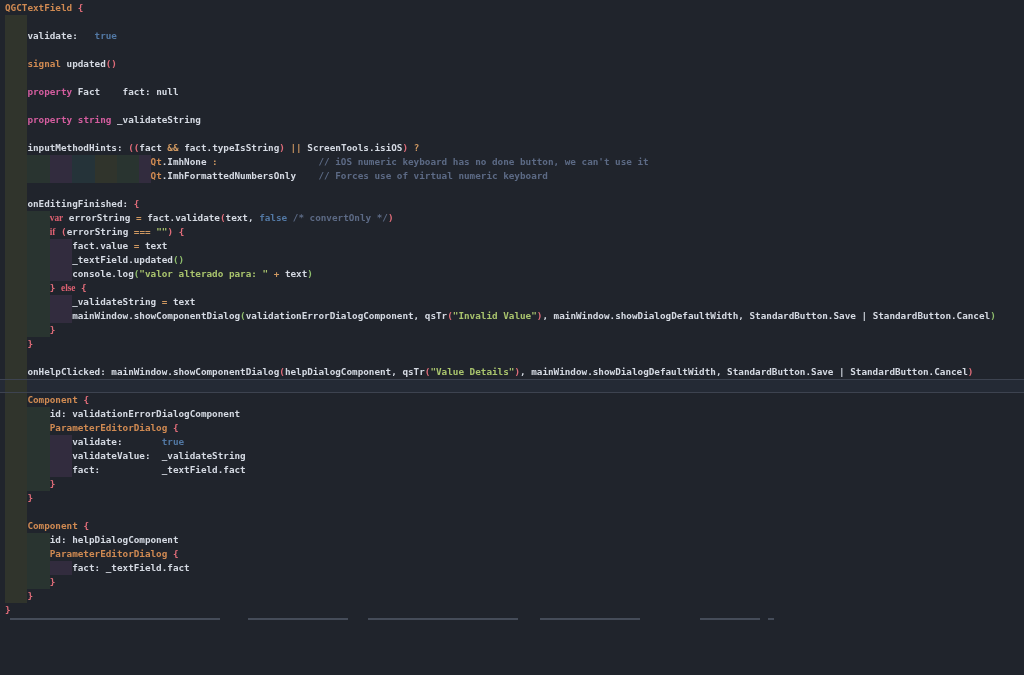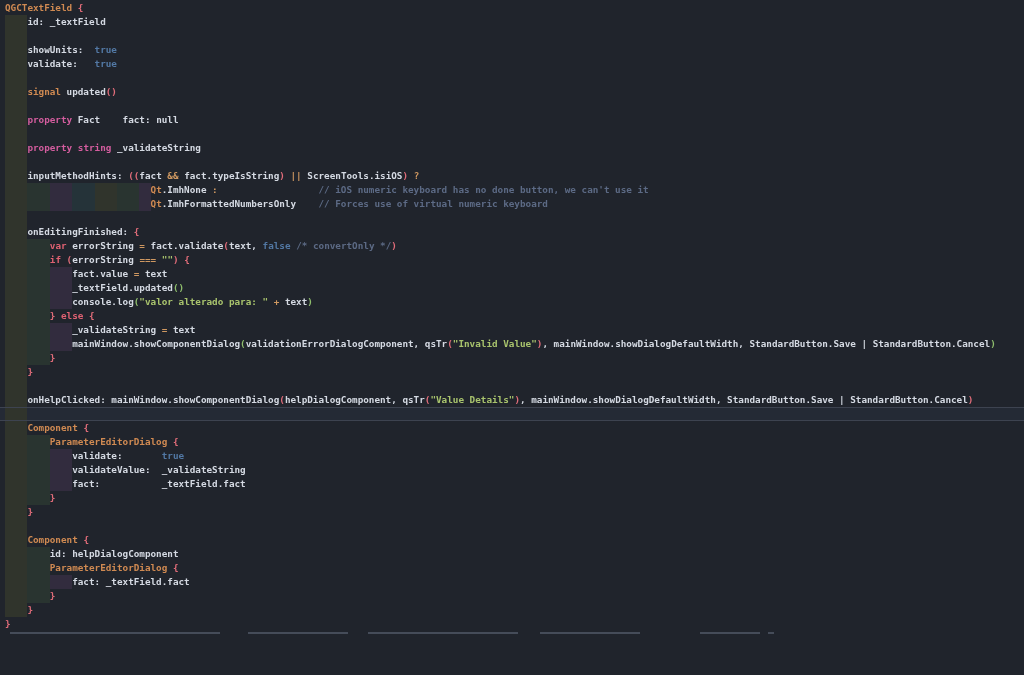--- a/index.html
+++ b/index.html
@@ -24,39 +24,37 @@
   .ind{position:absolute;top:0;bottom:0;z-index:0;}
   .cursor-line{
     background:var(--cursor-bg);
     border-top:1px solid var(--cursor-border);
     border-bottom:1px solid var(--cursor-border);
     height:12px;line-height:12px;
   }
   .plain{color:var(--plain);}
   .type{color:var(--type);}
   .kwpink{color:var(--kwpink);}
-  .kwred{color:var(--kwred);}
+  .kwred{color:var(--kwred);font-family:Liberation Serif, serif;}
   .brace{color:var(--brace);}
   .pgreen{color:var(--pgreen);}
   .op{color:var(--op);}
   .str{color:var(--str);}
   .bool{color:var(--bool);}
   .comment{color:var(--comment);}
   .clip-line{position:relative;height:3px;overflow:hidden;}
   .clip-line i{position:absolute;top:1px;height:2px;background:var(--sliver);display:block;}
 </style>
 </head>
 <body>
 
 <div class="editor">
   <div id="lines-host">
       <div class="line"><span class="code"><span class="type">QGCTextField</span><span class="plain"> </span><span class="brace">{</span></span></div>
-      <div class="line"><span class="ind" style="left: calc(0ch + 5px); width: 4ch; background: rgb(48, 52, 44);"></span><span class="code"><span class="plain">    id: _textField</span></span></div>
       <div class="line"><span class="ind" style="left: calc(0ch + 5px); width: 4ch; background: rgb(48, 52, 44);"></span><span class="code"></span></div>
-      <div class="line"><span class="ind" style="left: calc(0ch + 5px); width: 4ch; background: rgb(48, 52, 44);"></span><span class="code"><span class="plain">    showUnits:  </span><span class="bool">true</span></span></div>
       <div class="line"><span class="ind" style="left: calc(0ch + 5px); width: 4ch; background: rgb(48, 52, 44);"></span><span class="code"><span class="plain">    validate:   </span><span class="bool">true</span></span></div>
       <div class="line"><span class="ind" style="left: calc(0ch + 5px); width: 4ch; background: rgb(48, 52, 44);"></span><span class="code"></span></div>
       <div class="line"><span class="ind" style="left: calc(0ch + 5px); width: 4ch; background: rgb(48, 52, 44);"></span><span class="code"><span class="type">    signal</span><span class="plain"> updated</span><span class="brace">()</span></span></div>
       <div class="line"><span class="ind" style="left: calc(0ch + 5px); width: 4ch; background: rgb(48, 52, 44);"></span><span class="code"></span></div>
       <div class="line"><span class="ind" style="left: calc(0ch + 5px); width: 4ch; background: rgb(48, 52, 44);"></span><span class="code"><span class="kwpink">    property</span><span class="plain"> Fact    fact: null</span></span></div>
       <div class="line"><span class="ind" style="left: calc(0ch + 5px); width: 4ch; background: rgb(48, 52, 44);"></span><span class="code"></span></div>
       <div class="line"><span class="ind" style="left: calc(0ch + 5px); width: 4ch; background: rgb(48, 52, 44);"></span><span class="code"><span class="kwpink">    property</span><span class="plain"> </span><span class="kwpink">string</span><span class="plain"> _validateString</span></span></div>
       <div class="line"><span class="ind" style="left: calc(0ch + 5px); width: 4ch; background: rgb(48, 52, 44);"></span><span class="code"></span></div>
       <div class="line"><span class="ind" style="left: calc(0ch + 5px); width: 4ch; background: rgb(48, 52, 44);"></span><span class="code"><span class="plain">    inputMethodHints: </span><span class="brace">((</span><span class="plain">fact </span><span class="op">&amp;&amp;</span><span class="plain"> fact.typeIsString</span><span class="brace">)</span><span class="plain"> </span><span class="op">||</span><span class="plain"> ScreenTools.isiOS</span><span class="brace">)</span><span class="plain"> </span><span class="op">?</span></span></div>
       <div class="line"><span class="ind" style="left: calc(0ch + 5px); width: 4ch; background: rgb(48, 52, 44);"></span><span class="ind" style="left: calc(4ch + 5px); width: 4ch; background: rgb(41, 52, 48);"></span><span class="ind" style="left: calc(8ch + 5px); width: 4ch; background: rgb(50, 44, 62);"></span><span class="ind" style="left: calc(12ch + 5px); width: 4ch; background: rgb(37, 51, 57);"></span><span class="ind" style="left: calc(16ch + 5px); width: 4ch; background: rgb(48, 52, 44);"></span><span class="ind" style="left: calc(20ch + 5px); width: 4ch; background: rgb(41, 52, 48);"></span><span class="ind" style="left: calc(24ch + 5px); width: 2ch; background: rgb(50, 44, 62);"></span><span class="code"><span class="plain">                          </span><span class="type">Qt</span><span class="plain">.ImhNone </span><span class="op">:</span><span class="plain">                  </span><span class="comment">// iOS numeric keyboard has no done button, we can't use it</span></span></div>
@@ -70,20 +68,21 @@
       <div class="line"><span class="ind" style="left: calc(0ch + 5px); width: 4ch; background: rgb(48, 52, 44);"></span><span class="ind" style="left: calc(4ch + 5px); width: 4ch; background: rgb(41, 52, 48);"></span><span class="ind" style="left: calc(8ch + 5px); width: 4ch; background: rgb(50, 44, 62);"></span><span class="code"><span class="plain">            console.log</span><span class="pgreen">(</span><span class="str">"valor alterado para: "</span><span class="plain"> </span><span class="op">+</span><span class="plain"> text</span><span class="pgreen">)</span></span></div>
       <div class="line"><span class="ind" style="left: calc(0ch + 5px); width: 4ch; background: rgb(48, 52, 44);"></span><span class="ind" style="left: calc(4ch + 5px); width: 4ch; background: rgb(41, 52, 48);"></span><span class="code"><span class="plain">        </span><span class="brace">}</span><span class="plain"> </span><span class="kwred">else</span><span class="plain"> </span><span class="brace">{</span></span></div>
       <div class="line"><span class="ind" style="left: calc(0ch + 5px); width: 4ch; background: rgb(48, 52, 44);"></span><span class="ind" style="left: calc(4ch + 5px); width: 4ch; background: rgb(41, 52, 48);"></span><span class="ind" style="left: calc(8ch + 5px); width: 4ch; background: rgb(50, 44, 62);"></span><span class="code"><span class="plain">            _validateString </span><span class="op">=</span><span class="plain"> text</span></span></div>
       <div class="line"><span class="ind" style="left: calc(0ch + 5px); width: 4ch; background: rgb(48, 52, 44);"></span><span class="ind" style="left: calc(4ch + 5px); width: 4ch; background: rgb(41, 52, 48);"></span><span class="ind" style="left: calc(8ch + 5px); width: 4ch; background: rgb(50, 44, 62);"></span><span class="code"><span class="plain">            mainWindow.showComponentDialog</span><span class="pgreen">(</span><span class="plain">validationErrorDialogComponent, qsTr</span><span class="brace">(</span><span class="str">"Invalid Value"</span><span class="brace">)</span><span class="plain">, mainWindow.showDialogDefaultWidth, StandardButton.Save | StandardButton.Cancel</span><span class="pgreen">)</span></span></div>
       <div class="line"><span class="ind" style="left: calc(0ch + 5px); width: 4ch; background: rgb(48, 52, 44);"></span><span class="ind" style="left: calc(4ch + 5px); width: 4ch; background: rgb(41, 52, 48);"></span><span class="code"><span class="plain">        </span><span class="brace">}</span></span></div>
       <div class="line"><span class="ind" style="left: calc(0ch + 5px); width: 4ch; background: rgb(48, 52, 44);"></span><span class="code"><span class="plain">    </span><span class="brace">}</span></span></div>
       <div class="line"><span class="ind" style="left: calc(0ch + 5px); width: 4ch; background: rgb(48, 52, 44);"></span><span class="code"></span></div>
       <div class="line"><span class="ind" style="left: calc(0ch + 5px); width: 4ch; background: rgb(48, 52, 44);"></span><span class="code"><span class="plain">    onHelpClicked: mainWindow.showComponentDialog</span><span class="brace">(</span><span class="plain">helpDialogComponent, qsTr</span><span class="brace">(</span><span class="str">"Value Details"</span><span class="brace">)</span><span class="plain">, mainWindow.showDialogDefaultWidth, StandardButton.Save | StandardButton.Cancel</span><span class="brace">)</span></span></div>
       <div class="line cursor-line"><span class="ind" style="left: calc(0ch + 5px); width: 4ch; background: rgb(48, 52, 44);"></span><span class="code"></span></div>
       <div class="line"><span class="ind" style="left: calc(0ch + 5px); width: 4ch; background: rgb(48, 52, 44);"></span><span class="code"><span class="type">    Component</span><span class="plain"> </span><span class="brace">{</span></span></div>
+      <div class="line"><span class="ind" style="left: calc(0ch + 5px); width: 4ch; background: rgb(48, 52, 44);"></span><span class="ind" style="left: calc(4ch + 5px); width: 4ch; background: rgb(41, 52, 48);"></span><span class="code"><span class="plain">        id: validationErrorDialogComponent</span></span></div>
       <div class="line"><span class="ind" style="left: calc(0ch + 5px); width: 4ch; background: rgb(48, 52, 44);"></span><span class="ind" style="left: calc(4ch + 5px); width: 4ch; background: rgb(41, 52, 48);"></span><span class="code"><span class="type">        ParameterEditorDialog</span><span class="plain"> </span><span class="brace">{</span></span></div>
       <div class="line"><span class="ind" style="left: calc(0ch + 5px); width: 4ch; background: rgb(48, 52, 44);"></span><span class="ind" style="left: calc(4ch + 5px); width: 4ch; background: rgb(41, 52, 48);"></span><span class="ind" style="left: calc(8ch + 5px); width: 4ch; background: rgb(50, 44, 62);"></span><span class="code"><span class="plain">            validate:       </span><span class="bool">true</span></span></div>
       <div class="line"><span class="ind" style="left: calc(0ch + 5px); width: 4ch; background: rgb(48, 52, 44);"></span><span class="ind" style="left: calc(4ch + 5px); width: 4ch; background: rgb(41, 52, 48);"></span><span class="ind" style="left: calc(8ch + 5px); width: 4ch; background: rgb(50, 44, 62);"></span><span class="code"><span class="plain">            validateValue:  _validateString</span></span></div>
       <div class="line"><span class="ind" style="left: calc(0ch + 5px); width: 4ch; background: rgb(48, 52, 44);"></span><span class="ind" style="left: calc(4ch + 5px); width: 4ch; background: rgb(41, 52, 48);"></span><span class="ind" style="left: calc(8ch + 5px); width: 4ch; background: rgb(50, 44, 62);"></span><span class="code"><span class="plain">            fact:           _textField.fact</span></span></div>
       <div class="line"><span class="ind" style="left: calc(0ch + 5px); width: 4ch; background: rgb(48, 52, 44);"></span><span class="ind" style="left: calc(4ch + 5px); width: 4ch; background: rgb(41, 52, 48);"></span><span class="code"><span class="plain">        </span><span class="brace">}</span></span></div>
       <div class="line"><span class="ind" style="left: calc(0ch + 5px); width: 4ch; background: rgb(48, 52, 44);"></span><span class="code"><span class="plain">    </span><span class="brace">}</span></span></div>
       <div class="line"><span class="ind" style="left: calc(0ch + 5px); width: 4ch; background: rgb(48, 52, 44);"></span><span class="code"></span></div>
       <div class="line"><span class="ind" style="left: calc(0ch + 5px); width: 4ch; background: rgb(48, 52, 44);"></span><span class="code"><span class="type">    Component</span><span class="plain"> </span><span class="brace">{</span></span></div>
       <div class="line"><span class="ind" style="left: calc(0ch + 5px); width: 4ch; background: rgb(48, 52, 44);"></span><span class="ind" style="left: calc(4ch + 5px); width: 4ch; background: rgb(41, 52, 48);"></span><span class="code"><span class="plain">        id: helpDialogComponent</span></span></div>
       <div class="line"><span class="ind" style="left: calc(0ch + 5px); width: 4ch; background: rgb(48, 52, 44);"></span><span class="ind" style="left: calc(4ch + 5px); width: 4ch; background: rgb(41, 52, 48);"></span><span class="code"><span class="type">        ParameterEditorDialog</span><span class="plain"> </span><span class="brace">{</span></span></div>

